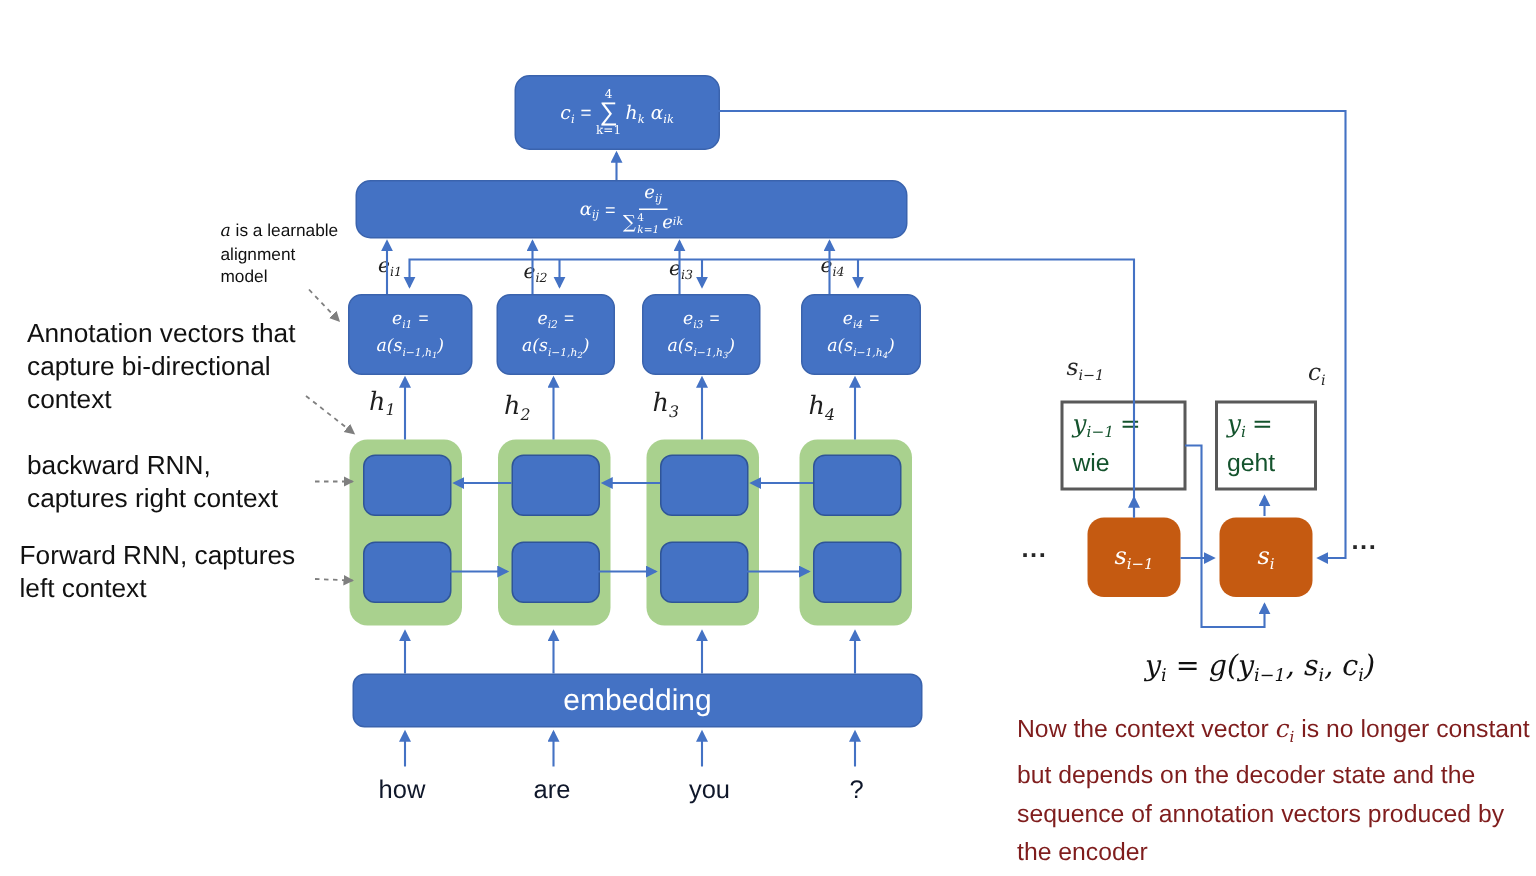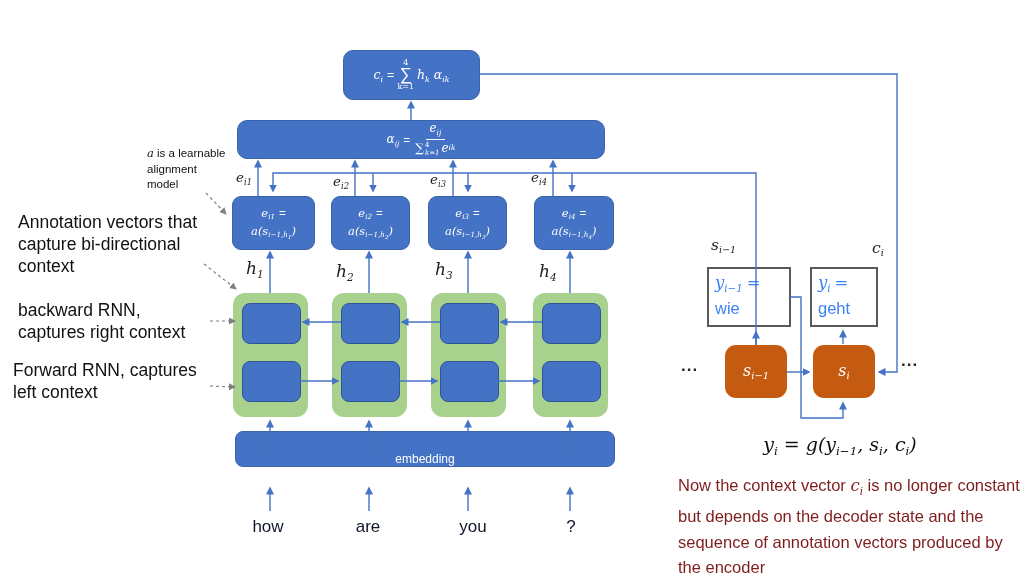--- a/index.html
+++ b/index.html
@@ -22,33 +22,33 @@
   .frac{display:inline-flex;flex-direction:column;align-items:center;line-height:1.15;margin-left:5px;}
   .frac .num{padding:0 4px 1px;border-bottom:1px solid #fff;}
   .frac .den{padding-top:1px;display:inline-flex;align-items:center;}
   .stack{display:inline-flex;flex-direction:column;align-items:flex-start;font-size:7px;font-style:normal;
          line-height:1.15;margin:0 2px 0 1px;vertical-align:-2px;}
   
   #context-box{left:343px;top:50px;width:135px;height:48px;font-size:12.5px;}
   #alpha-box{left:237px;top:120px;width:366px;height:37px;font-size:12px;}
   
   .ebox{top:196px;height:52px;font-size:11.5px;line-height:1.45;border-radius:9px;}
-  .elab{position:absolute;font-size:13.5px;color:#1f1f1f;}
+  .elab{position:absolute;font-size:13.5px;color:#1f1f1f;margin-left:16px;}
   .hlab{position:absolute;font-size:17px;color:#1f1f1f;}
   
   .unit{position:absolute;top:293px;width:75px;height:124px;background:#A9D18E;border-radius:12px;}
   .cell{position:absolute;left:9px;width:57px;height:39px;background:#4472C4;
         border:1px solid #2F5597;border-radius:8px;}
   .cell.b{top:10px;} .cell.f{top:68px;}
   
-  #embedding-box{left:235px;top:431px;width:378px;height:34px;font-size:12px;border-radius:8px;align-items:flex-end;}
+  #embedding-box{left:235px;top:449px;width:378px;height:34px;font-size:20px;border-radius:8px;}
   .word{position:absolute;top:517px;width:70px;text-align:center;font-size:17px;color:#0f172a;}
   
   .ybox{position:absolute;width:84px;height:60px;background:#fff;border:2px solid #595959;
-        padding:2px 0 0 6px;box-sizing:border-box;font-size:16.5px;line-height:1.5;color:#3b82f6;}
+        padding:2px 0 0 6px;box-sizing:border-box;font-size:16.5px;line-height:1.5;color:#14532d;}
   .sbox{position:absolute;width:62px;height:53px;background:#C55A11;border-radius:11px;color:#fff;
         display:flex;align-items:center;justify-content:center;font-size:16px;}
   .slabel{position:absolute;font-size:15.5px;color:#262626;}
   .dots{position:absolute;font-size:17px;font-weight:bold;color:#262626;letter-spacing:1px;}
   #out-formula{left:748px;top:433px;width:184px;text-align:center;font-size:19px;color:#111;}
   #decoder-note{left:678px;top:473px;width:342px;font-size:16.5px;line-height:25.5px;color:#7f1d1d;}
   
   .note{position:absolute;color:#111;}
   .preline{white-space:pre-line;}
   #align-note{left:147px;top:146px;width:98px;font-size:11.5px;line-height:15.5px;}

